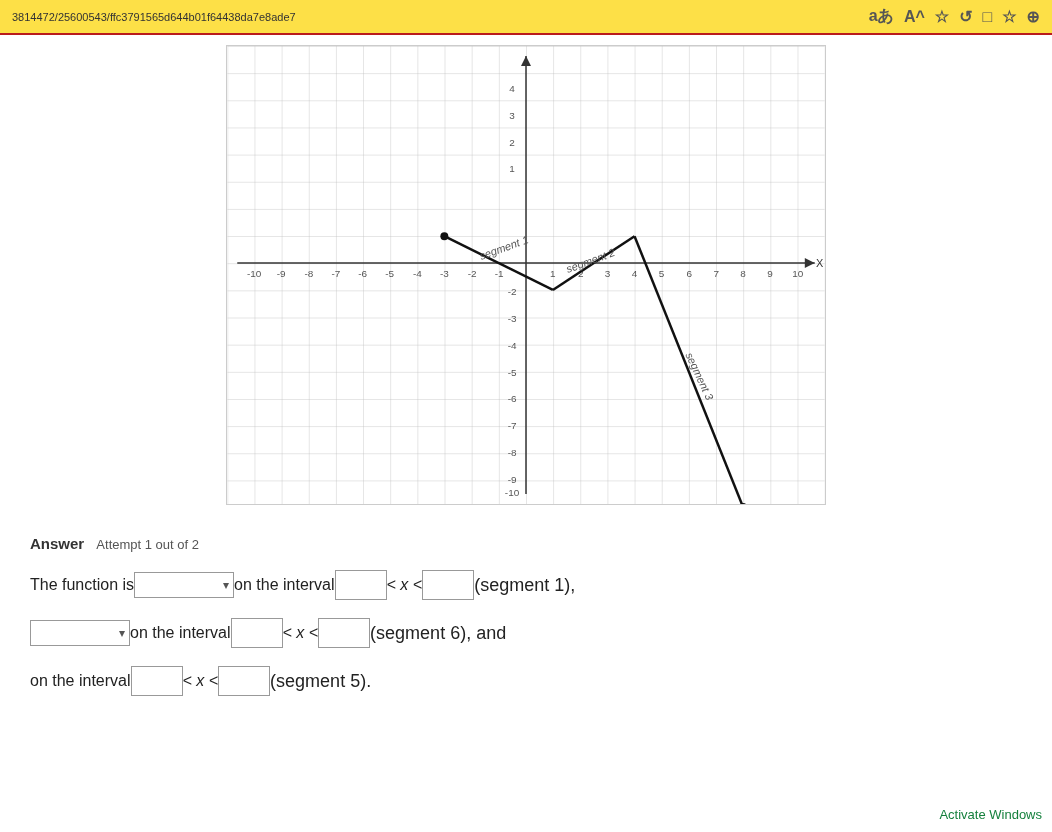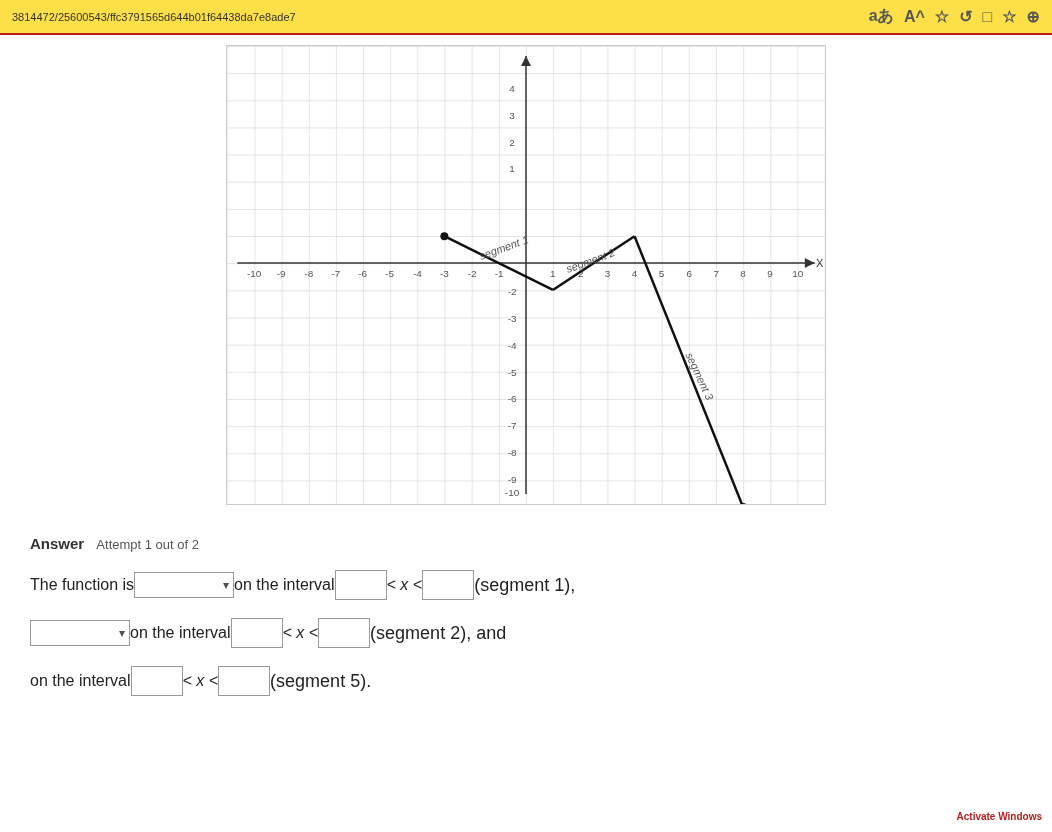--- a/index.html
+++ b/index.html
@@ -110,23 +110,22 @@
       font-style: italic;
     }
     .seg-label {
       font-size: 18px;
       color: #222;
     }
     .activate-windows {
       position: fixed;
       bottom: 10px;
       right: 10px;
-      font-size: 10px;
-      color: #b91c1c;
-      font-weight: bold;
+      font-size: 13px;
+      color: #15803d;
     }
   </style>
 </head>
 <body>
 
 <div class="top-bar">
   <div class="top-bar-url">3814472/25600543/ffc3791565d644b01f64438da7e8ade7</div>
   <div class="top-bar-icons">
     <span>aあ</span>
     <span>A^</span>
@@ -243,21 +242,21 @@
         <option value=""></option>
         <option value="increasing">increasing</option>
         <option value="decreasing">decreasing</option>
         <option value="constant">constant</option>
       </select>
     </div>
     <span class="text">on the interval</span>
     <input type="text" class="num-input" value="" style="">
     <span class="math-sym">&lt; x &lt;</span>
     <input type="text" class="num-input" value="" style="">
-    <span class="seg-label">(segment 2), and</span>
+    <span class="seg-label">(segment 6), and</span>
   </div>
 
   <div class="answer-row">
     <span class="text">on the interval</span>
     <input type="text" class="num-input" value="" style="">
     <span class="math-sym">&lt; x &lt;</span>
     <input type="text" class="num-input" value="" style="">
     <span class="seg-label">(segment 5).</span>
   </div>
 </div>

